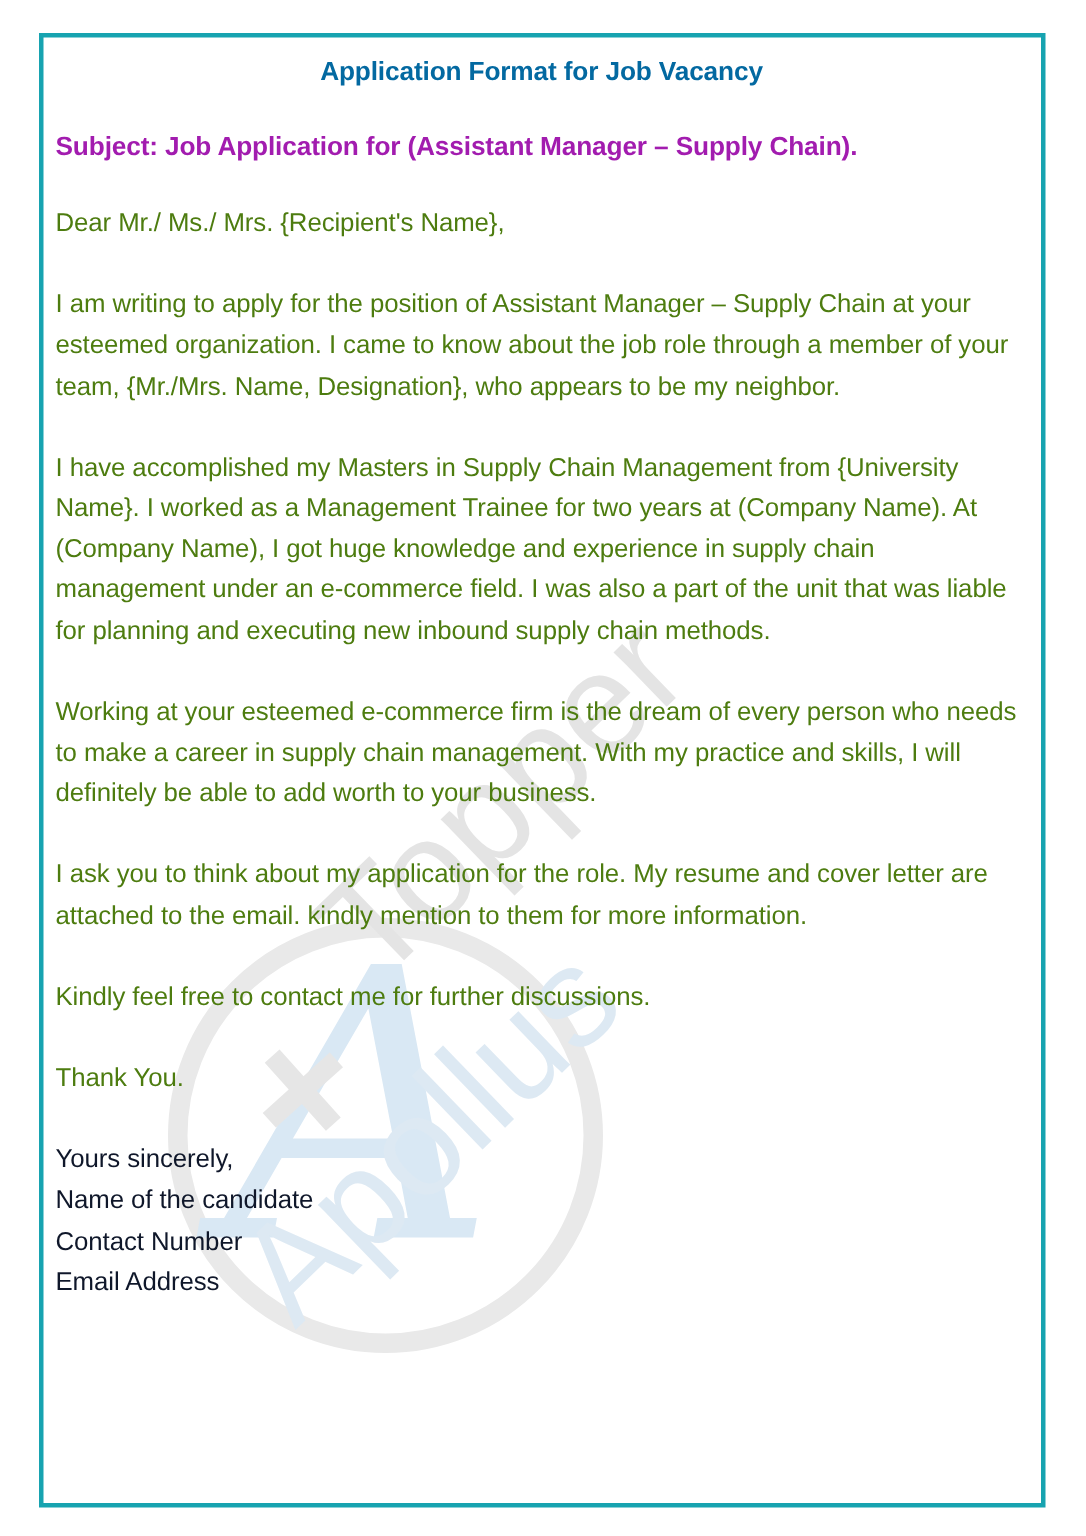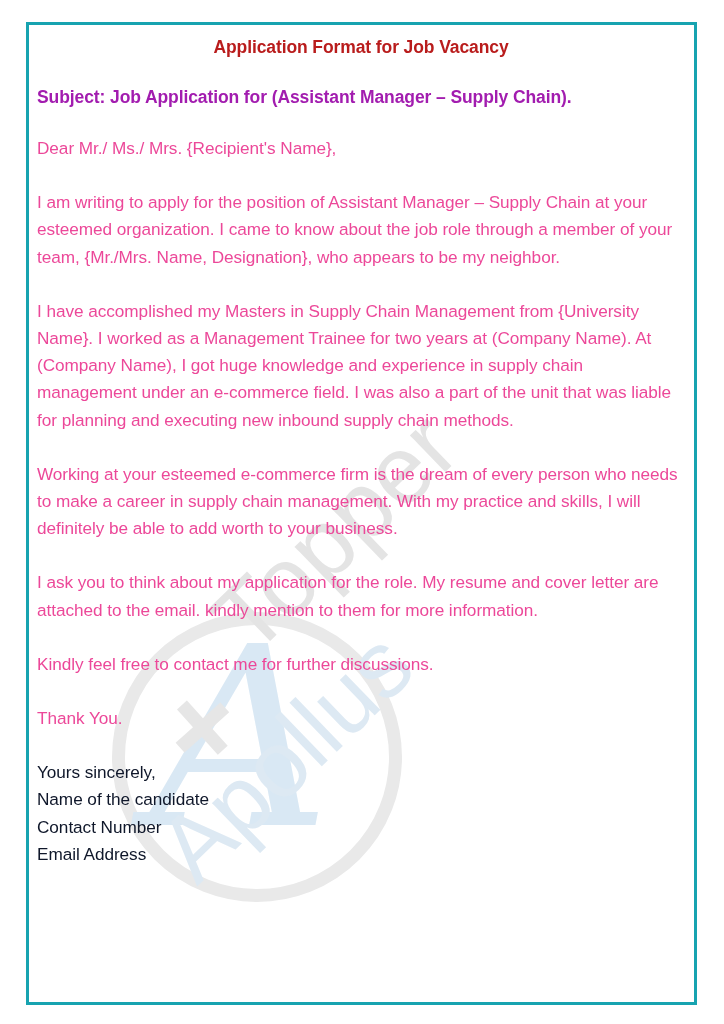--- a/index.html
+++ b/index.html
@@ -106,37 +106,37 @@
     z-index: 2;
     color: #231f20;
   }
   #doc-title {
     text-align: center;
     font-size: 17.5px;
     font-weight: 700;
     letter-spacing: -0.1px;
     margin: 0;
     padding-top: 15px;
-    color: #b91c1c;
+    color: #0369a1;
   }
   #subject-line {
     font-size: 17.5px;
     font-weight: 700;
     letter-spacing: -0.1px;
     margin: 0;
     padding-top: 29px;
     color: #a21caf;
   }
   .para {
     font-size: 17.2px;
     line-height: 27.2px;
     font-weight: 400;
     margin: 0;
     padding-top: 27px;
-    color: #ec4899;
+    color: #4d7c0f;
     letter-spacing: -0.05px;
   }
   .sig-line {
     font-size: 17.2px;
     line-height: 27.2px;
     font-weight: 400;
     margin: 0;
     color: #0f172a;
     letter-spacing: -0.05px;
   }

